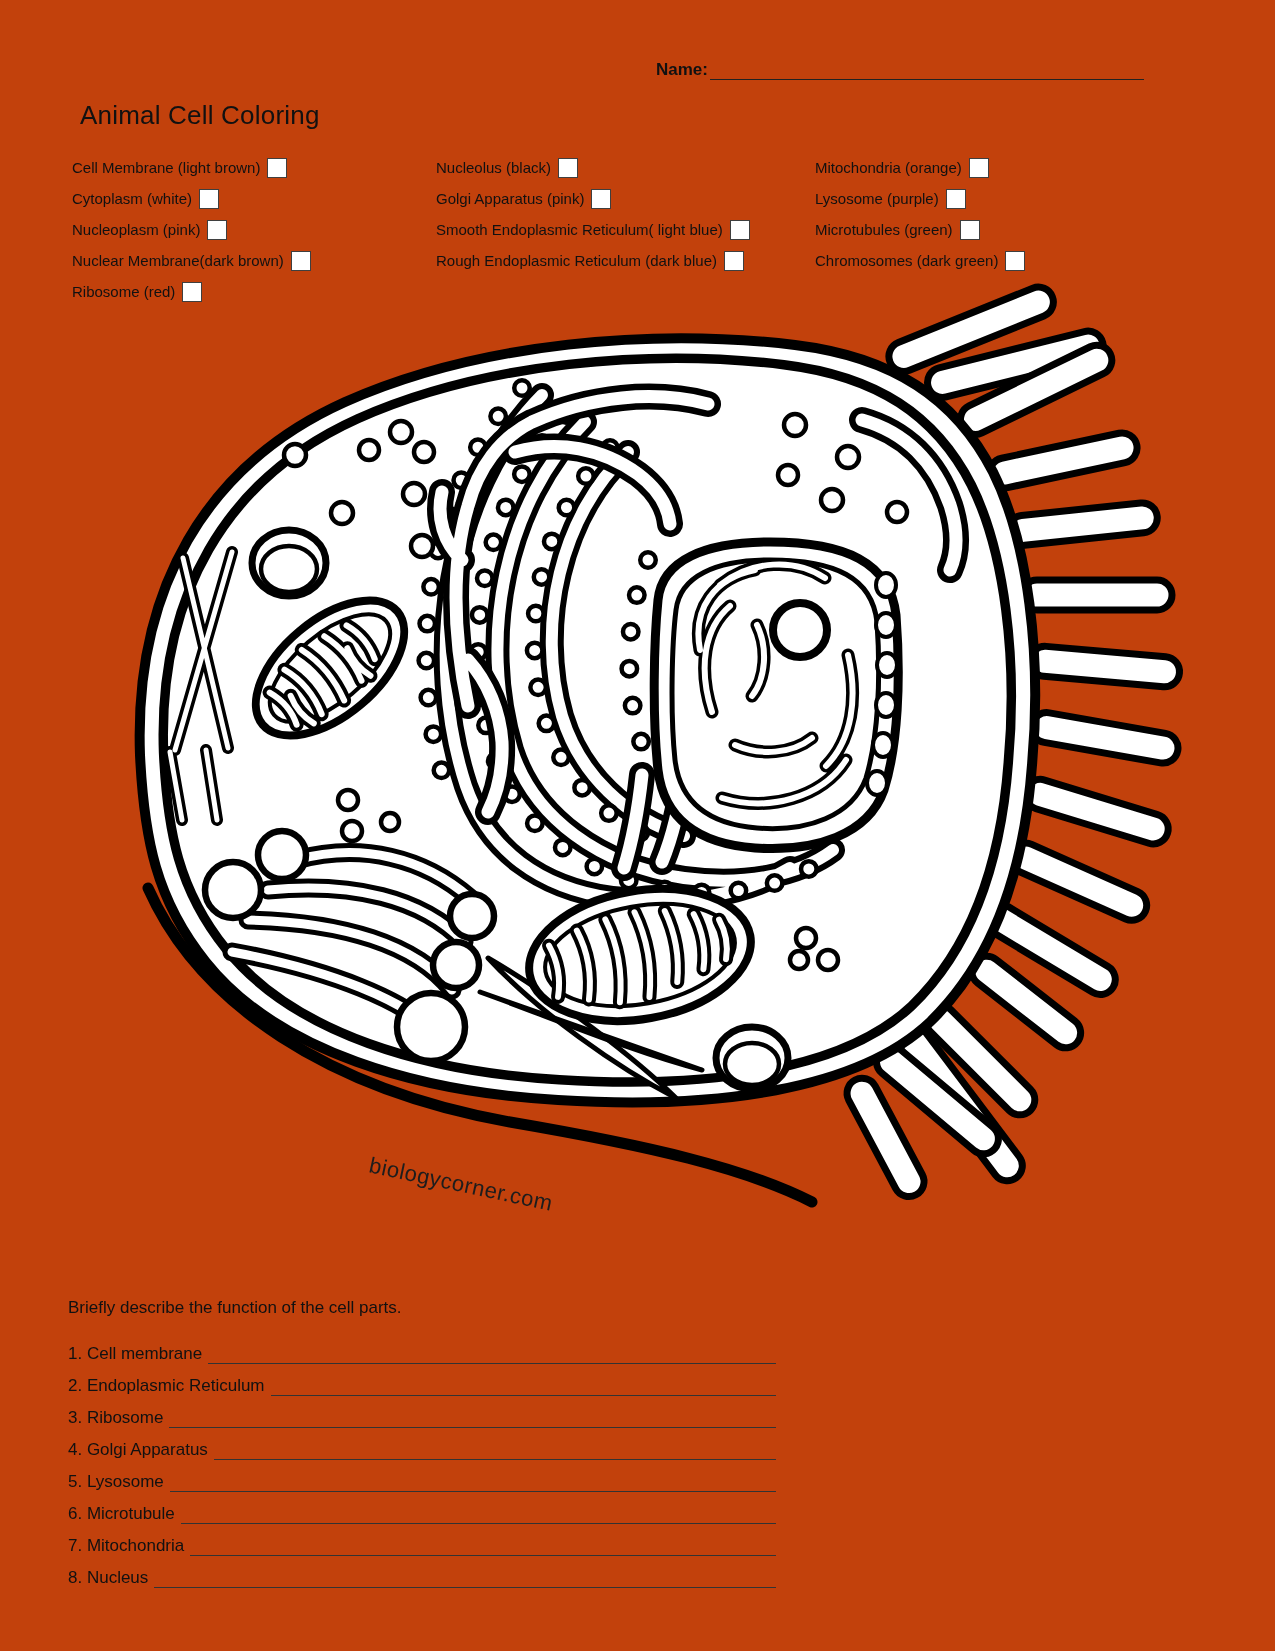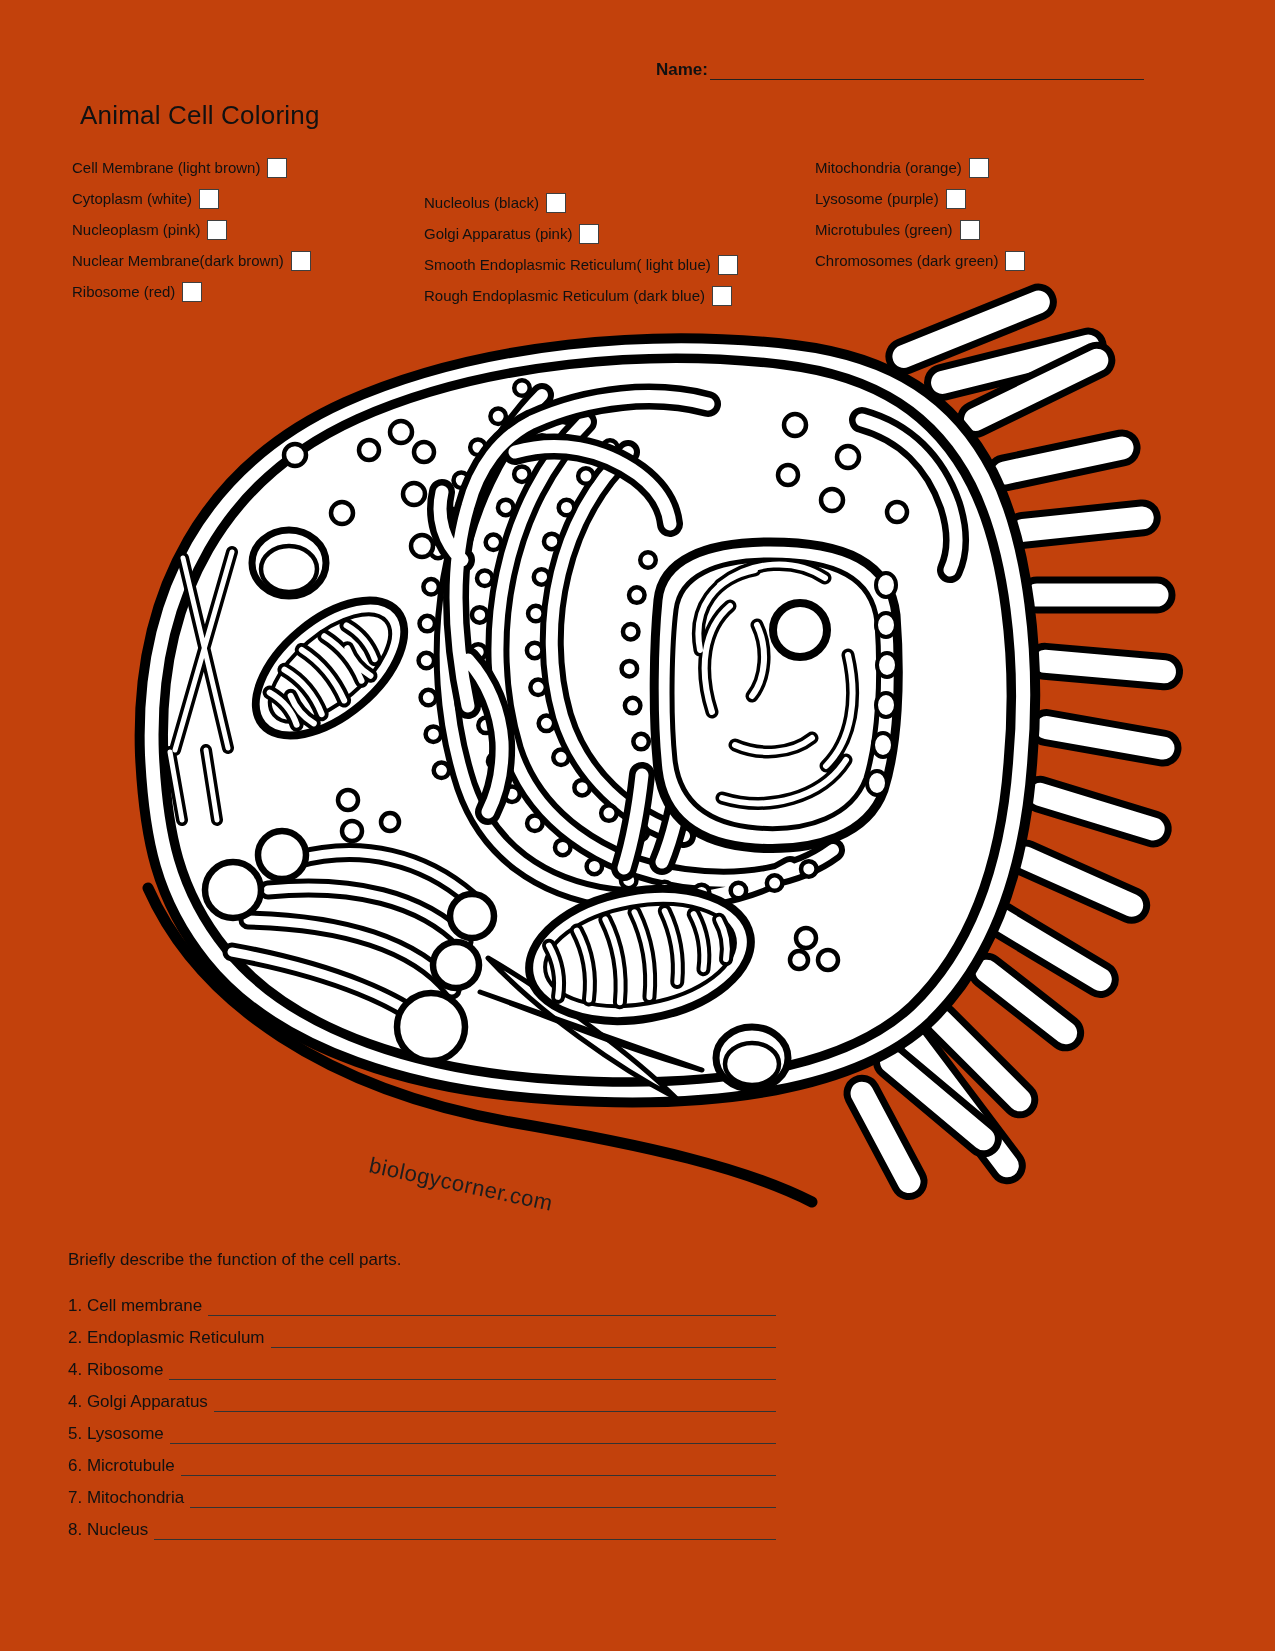--- a/index.html
+++ b/index.html
@@ -4,25 +4,25 @@
 <style>
   html,body{margin:0;padding:0;background:#fff;}
   .page{position:relative;width:1275px;height:1651px;background:#c2410c;overflow:hidden;
         font-family:"Liberation Sans",sans-serif;color:#111;}
   .diagram{position:absolute;left:0;top:0;}
   .name-row{position:absolute;left:656px;top:60px;width:488px;display:flex;align-items:flex-end;}
   .name-label{font-size:17px;font-weight:bold;}
   .name-line{flex:1;border-bottom:1.6px solid #222;height:19px;margin-left:2px;}
   .title{position:absolute;left:80px;top:100px;font-size:26px;font-weight:normal;letter-spacing:.2px;}
   .key-col{position:absolute;top:152px;}
-  .key-col.c1{left:72px;} .key-col.c2{left:424px;margin-top:35px;} .key-col.c3{left:815px;}
+  .key-col.c1{left:72px;} .key-col.c2{left:436px;} .key-col.c3{left:815px;}
   .key-row{height:31px;display:flex;align-items:center;font-size:15px;white-space:nowrap;}
   .cbx{width:18px;height:18px;border:1.5px solid #3f3f3f;margin-left:7px;background:#fff;flex:0 0 auto;}
   .questions{position:absolute;left:68px;top:1249px;width:708px;font-size:17px;}
-  .q-intro{margin-bottom:24px;line-height:21px;}
+  .q-intro{margin-bottom:24px;line-height:21px;margin-top:48px;}
   .q-row{display:flex;align-items:flex-end;height:22px;margin-bottom:10px;}
   .q-label{white-space:nowrap;line-height:20px;}
   .ans-line{flex:1;border-bottom:1.4px solid #333;margin-left:6px;height:16px;}
   
   .ol{fill:#fff;stroke:#000;}
   .ln{fill:none;stroke:#000;}
   .tube-b{fill:none;stroke:#000;stroke-linecap:round;stroke-linejoin:round;}
   .tube-w{fill:none;stroke:#fff;stroke-linecap:round;stroke-linejoin:round;}
   .bead-b{fill:none;stroke:#000;stroke-linecap:round;stroke-dasharray:0 37;}
   .bead-w{fill:none;stroke:#fff;stroke-linecap:round;stroke-dasharray:0 37;}
@@ -278,21 +278,21 @@
     <div class="q-intro">Briefly describe the function of the cell parts.</div>
     <div class="q-row">
       <span class="q-label">1. Cell membrane</span>
       <span class="ans-line"></span>
       </div>
     <div class="q-row">
       <span class="q-label">2. Endoplasmic Reticulum</span>
       <span class="ans-line"></span>
       </div>
     <div class="q-row">
-      <span class="q-label">4. Ribosome</span>
+      <span class="q-label">3. Ribosome</span>
       <span class="ans-line"></span>
       </div>
     <div class="q-row">
       <span class="q-label">4. Golgi Apparatus</span>
       <span class="ans-line"></span>
       </div>
     <div class="q-row">
       <span class="q-label">5. Lysosome</span>
       <span class="ans-line"></span>
       </div>

